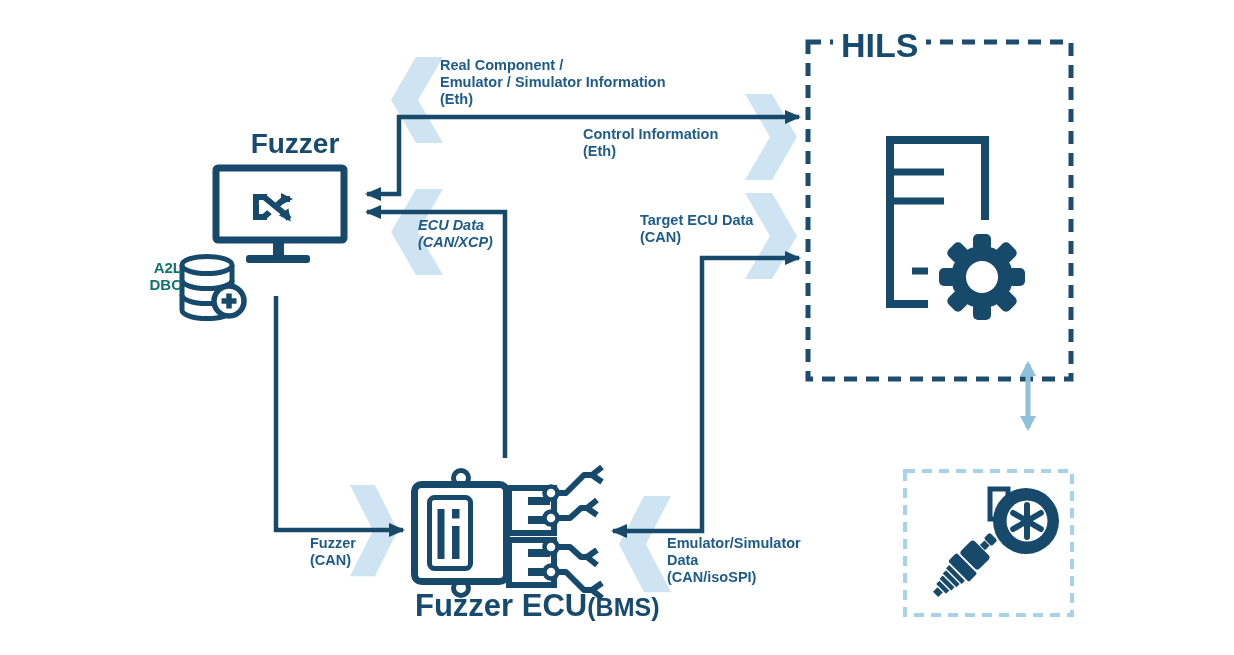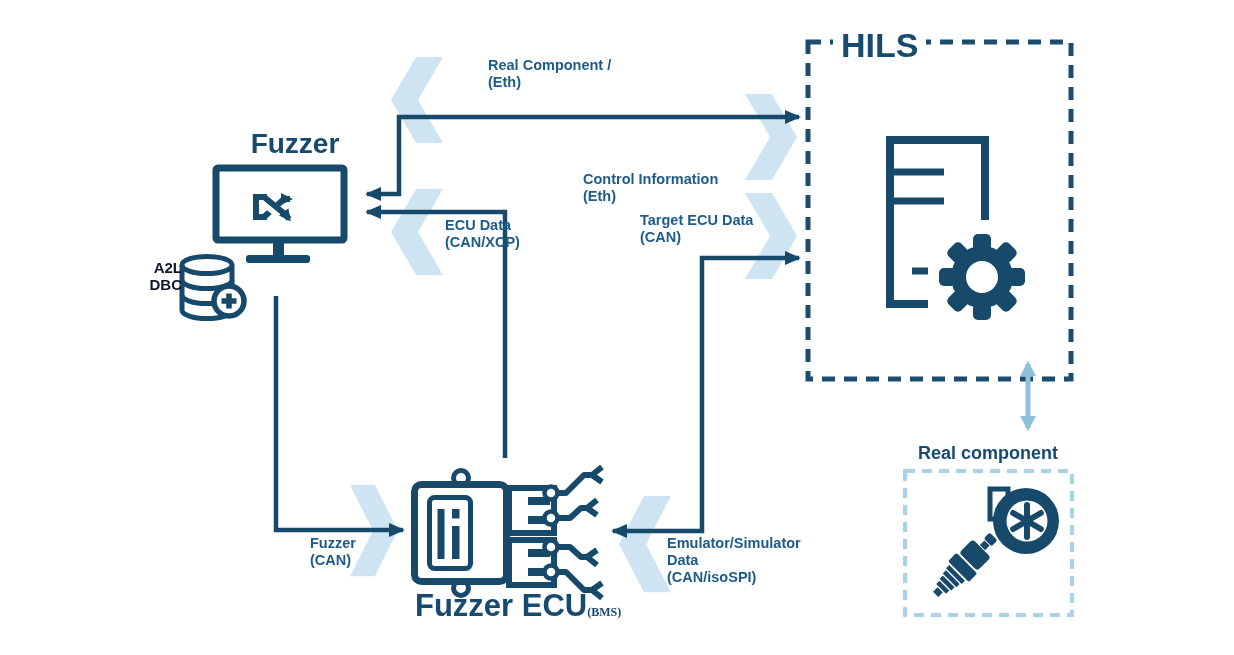--- a/index.html
+++ b/index.html
@@ -24,26 +24,26 @@
   .node-title{
     position:absolute;
     font-weight:bold;
     color:#164a6e;
     white-space:nowrap;
     z-index:4;
   }
   #title-fuzzer{left:228px;top:128px;width:134px;text-align:center;font-size:28px;}
   #title-hils{left:833px;top:26px;font-size:34px;background:#fff;padding:0 8px;}
   #title-target{left:415px;top:588px;font-size:31px;}
-  #title-target .sub{font-size:12px;font-weight:bold;font-family:Liberation Serif, serif;}
+  #title-target .sub{font-size:25px;font-weight:bold;}
   #title-real{left:903px;top:443px;width:170px;text-align:center;font-size:18px;}
-  #lbl-a2l{left:128px;top:259px;width:54px;text-align:right;font-size:15px;color:#0f172a;}
-  #lbl-real-info{left:440px;top:57px;margin-left:48px;}
-  #lbl-control{left:583px;top:126px;margin-top:45px;}
-  #lbl-ecu-data{left:445px;top:217px;}
+  #lbl-a2l{left:128px;top:259px;width:54px;text-align:right;font-size:15px;color:#0f766e;}
+  #lbl-real-info{left:440px;top:57px;}
+  #lbl-control{left:583px;top:126px;}
+  #lbl-ecu-data{left:418px;top:217px;font-style:italic;}
   #lbl-ted{left:640px;top:212px;}
   #lbl-fuzzing{left:310px;top:535px;}
   #lbl-emu{left:667px;top:535px;}
 </style>
 </head>
 <body>
 
 <div class="canvas">
 
   <svg class="layer" width="1234" height="655" viewBox="0 0 1234 655">
@@ -183,29 +183,29 @@
         <path d="M1027,505 V537" transform="rotate(120 1027 521)"></path>
       </g>
     </g>
   </svg>
 
   <div class="node-title" id="title-fuzzer">Fuzzer</div>
   <div class="node-title" id="title-hils">HILS</div>
   <div class="node-title" id="title-target">
     <span style="display:inline">Fuzzer ECU</span><span class="sub" style="display:inline">(BMS)</span>
   </div>
-  <div class="node-title" id="title-real">Real component</div>
 
   <div class="lbl" id="lbl-a2l">
     <span>A2L</span>
     <span>DBC</span>
   </div>
 
   <div class="lbl" id="lbl-real-info">
     <span>Real Component /</span>
+    <span>Emulator / Simulator Information</span>
     <span>(Eth)</span>
   </div>
   <div class="lbl" id="lbl-control">
     <span>Control Information</span>
     <span>(Eth)</span>
   </div>
   <div class="lbl" id="lbl-ecu-data">
     <span>ECU Data</span>
     <span>(CAN/XCP)</span>
   </div>

